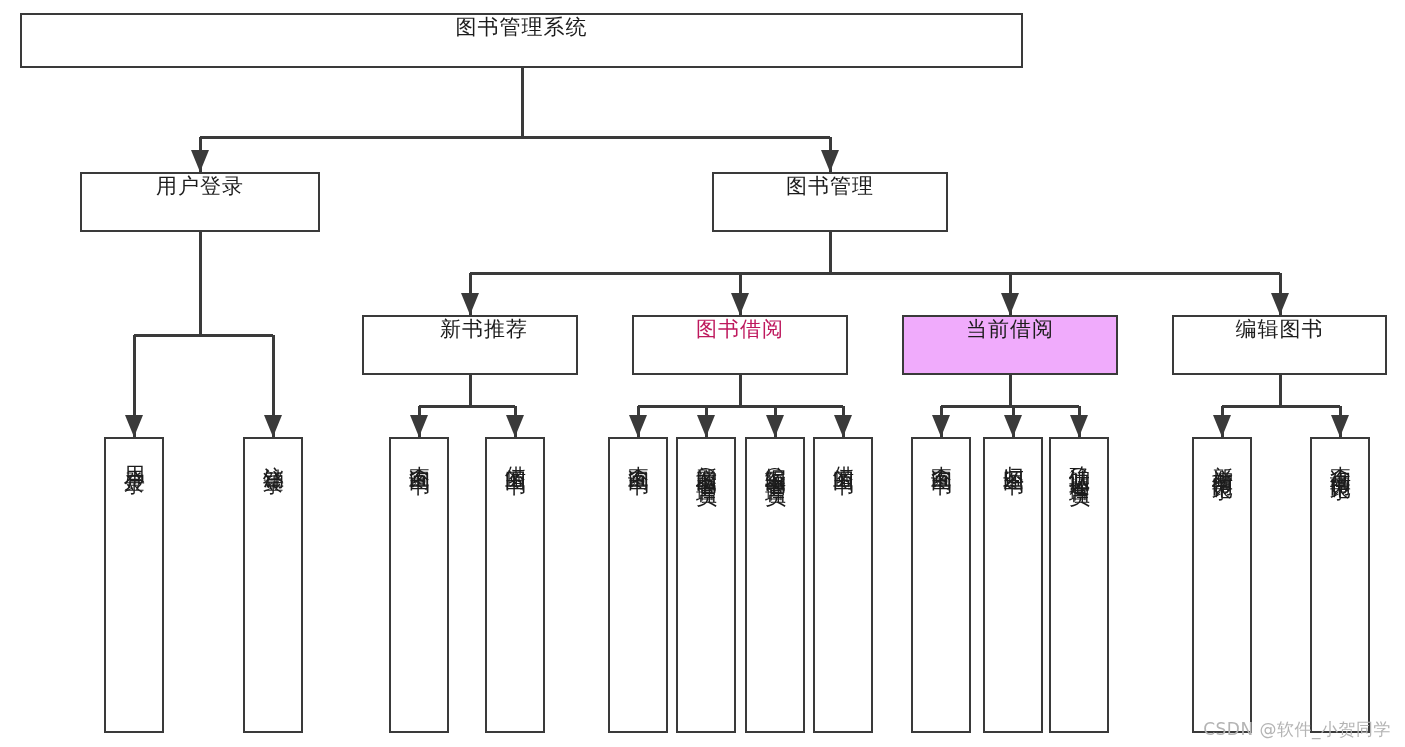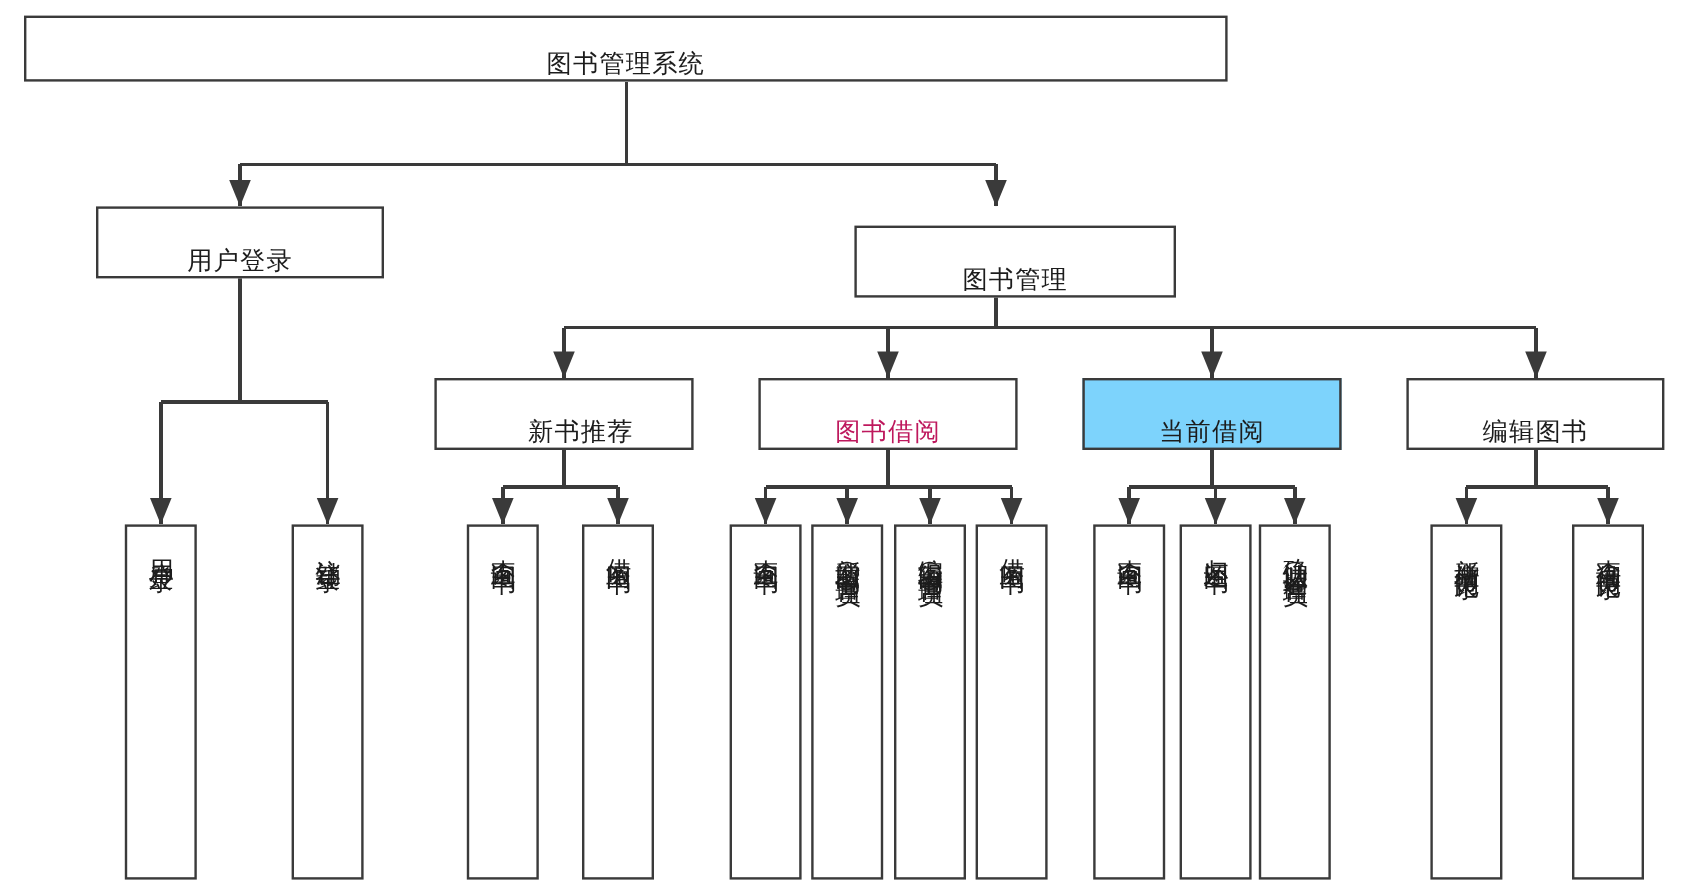--- a/index.html
+++ b/index.html
@@ -20,21 +20,21 @@
     top: 0;
     width: 1405px;
     height: 747px;
   }
   .node-box {
     position: absolute;
     box-sizing: border-box;
     background: #ffffff;
     border: 2px solid #3a3a3a;
     display: flex;
-    align-items: flex-end;
+    align-items: flex-start;
     justify-content: center;
   }
   .node-label-h {
     font-size: 21px;
     color: #1c1c1c;
     letter-spacing: 1px;
     line-height: 1.2;
     white-space: nowrap;
     text-align: center;
   }
@@ -128,30 +128,30 @@
       <line x1="1340" y1="406" x2="1340" y2="437" stroke="#3a3a3a" stroke-width="3" shape-rendering="crispEdges"></line>
       <path d="M1331,415 L1349,415 L1340,437 Z" fill="#3a3a3a"></path>
     </svg>
   <div id="node-layer">
       <div class="node-box" style="left: 20px; top: 13px; width: 1003px; height: 55px; border-color: rgb(58, 58, 58); background: rgb(255, 255, 255);">
         <span class="node-label-h" style="color: rgb(28, 28, 28);">图书管理系统</span>
       </div>
       <div class="node-box" style="left: 80px; top: 172px; width: 240px; height: 60px; border-color: rgb(58, 58, 58); background: rgb(255, 255, 255);">
         <span class="node-label-h" style="color: rgb(28, 28, 28);">用户登录</span>
       </div>
-      <div class="node-box" style="left: 712px; top: 188px; width: 268px; height: 60px; border-color: rgb(58, 58, 58); background: rgb(255, 255, 255);">
+      <div class="node-box" style="left: 712px; top: 172px; width: 236px; height: 60px; border-color: rgb(58, 58, 58); background: rgb(255, 255, 255);">
         <span class="node-label-h" style="color: rgb(28, 28, 28);">图书管理</span>
       </div>
       <div class="node-box" style="left: 362px; top: 315px; width: 216px; height: 60px; border-color: rgb(58, 58, 58); background: rgb(255, 255, 255); padding-left: 28px;">
         <span class="node-label-h" style="color: rgb(28, 28, 28);">新书推荐</span>
       </div>
       <div class="node-box" style="left: 632px; top: 315px; width: 216px; height: 60px; border-color: rgb(58, 58, 58); background: rgb(255, 255, 255);">
         <span class="node-label-h" style="color: #be185d;">图书借阅</span>
       </div>
-      <div class="node-box" style="left: 902px; top: 315px; width: 216px; height: 60px; border-color: rgb(58, 58, 58); background: #7dd3fc;">
+      <div class="node-box" style="left: 902px; top: 315px; width: 216px; height: 60px; border-color: rgb(58, 58, 58); background: #f0abfc;">
         <span class="node-label-h" style="color: rgb(28, 28, 28);">当前借阅</span>
       </div>
       <div class="node-box" style="left: 1172px; top: 315px; width: 215px; height: 60px; border-color: rgb(58, 58, 58); background: rgb(255, 255, 255);">
         <span class="node-label-h" style="color: rgb(28, 28, 28);">编辑图书</span>
       </div>
       <div class="node-box vertical" style="left: 104px; top: 437px; width: 60px; height: 296px; border-color: rgb(58, 58, 58); background: rgb(255, 255, 255);">
         <span class="node-label-v" style="color: rgb(28, 28, 28);">用户登录</span>
       </div>
       <div class="node-box vertical" style="left: 243px; top: 437px; width: 60px; height: 296px; border-color: rgb(58, 58, 58); background: rgb(255, 255, 255);">
         <span class="node-label-v" style="color: rgb(28, 28, 28);">注销登录</span>
@@ -183,13 +183,14 @@
       <div class="node-box vertical" style="left: 1049px; top: 437px; width: 60px; height: 296px; border-color: rgb(58, 58, 58); background: rgb(255, 255, 255);">
         <span class="node-label-v" style="color: rgb(28, 28, 28);">确认归还（管理员）</span>
       </div>
       <div class="node-box vertical" style="left: 1192px; top: 437px; width: 60px; height: 296px; border-color: rgb(58, 58, 58); background: rgb(255, 255, 255);">
         <span class="node-label-v" style="color: rgb(28, 28, 28);">新增借阅记录</span>
       </div>
       <div class="node-box vertical" style="left: 1310px; top: 437px; width: 60px; height: 296px; border-color: rgb(58, 58, 58); background: rgb(255, 255, 255);">
         <span class="node-label-v" style="color: rgb(28, 28, 28);">查询借阅记录</span>
       </div>
     </div>
+  <div id="watermark">CSDN @软件_小贺同学</div>
 </div>
 
 </body></html>

